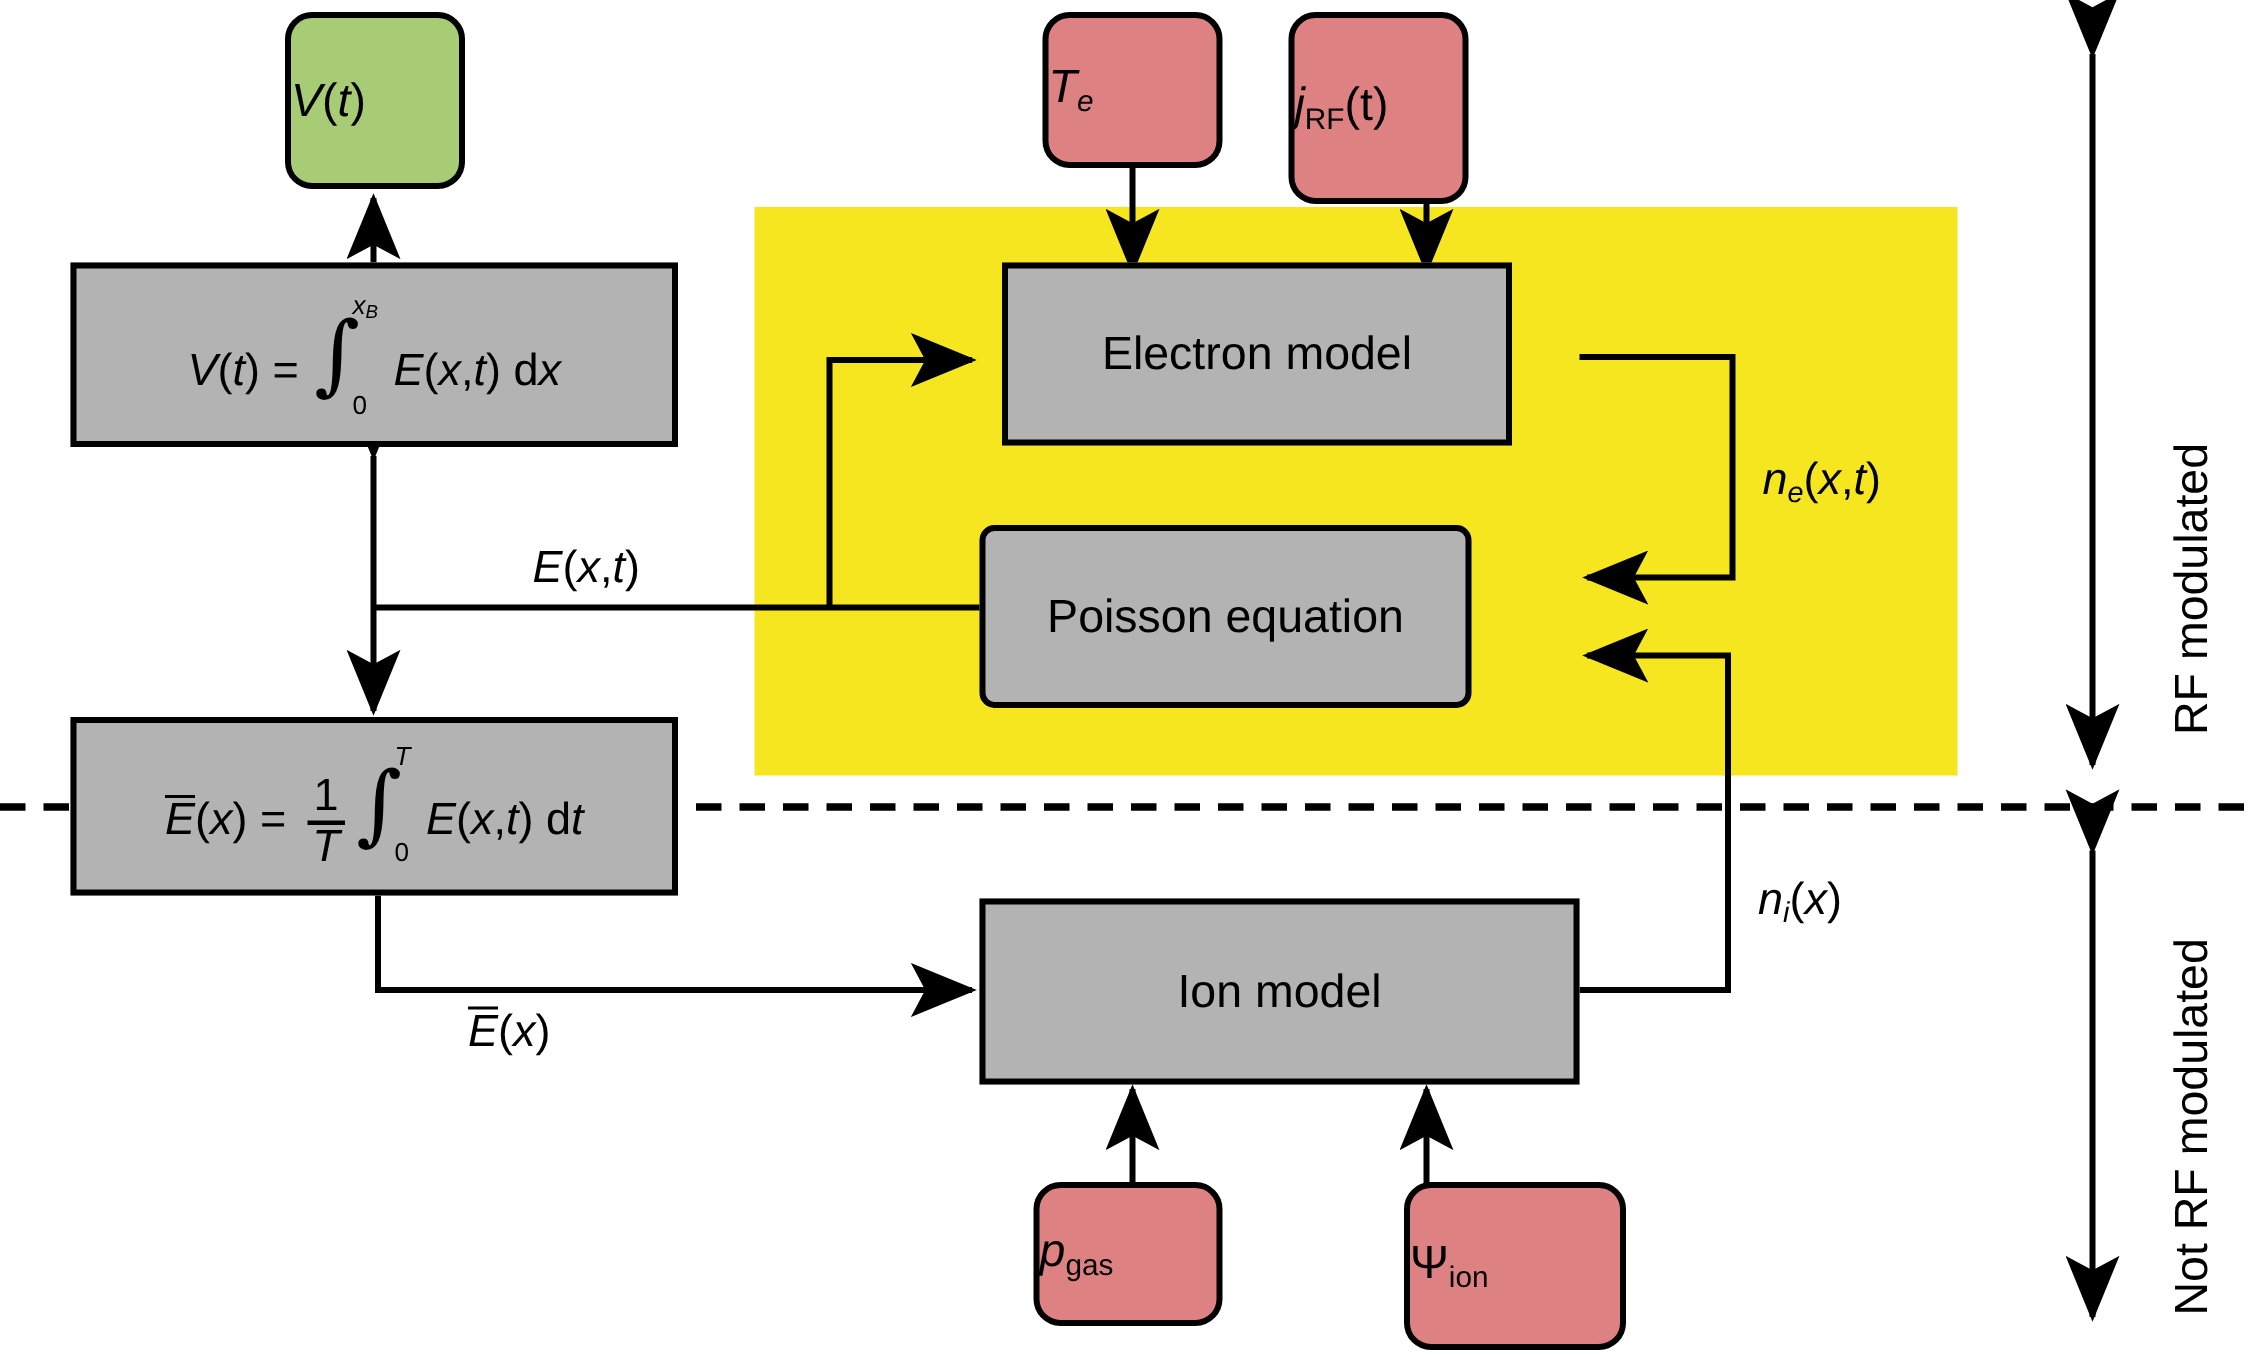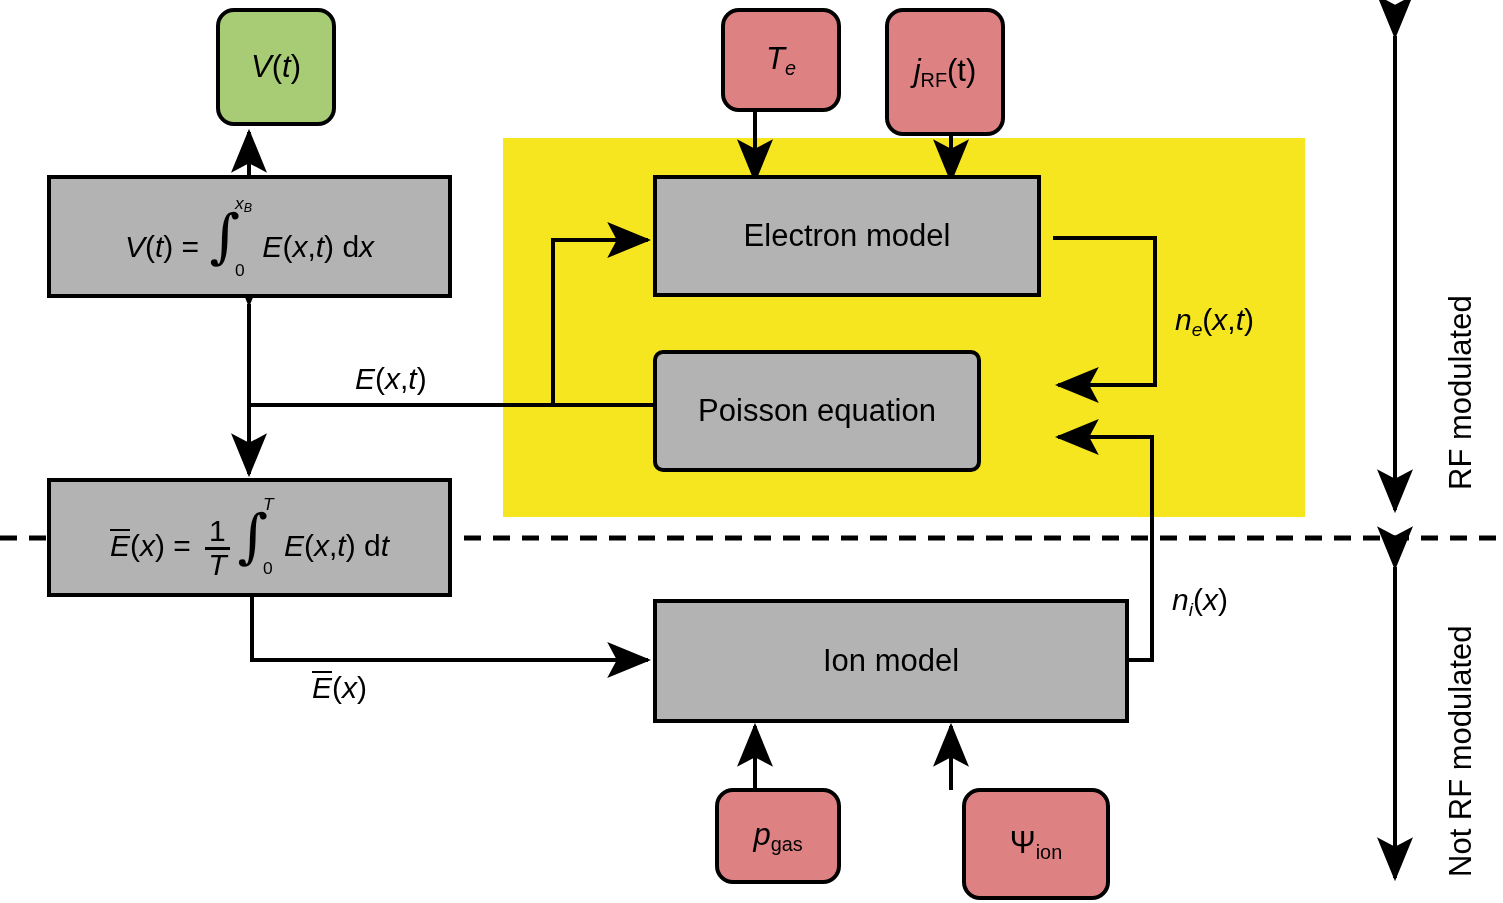--- a/index.html
+++ b/index.html
@@ -6,22 +6,22 @@
   body{font-family:"Liberation Sans",sans-serif;}
   #stage{position:relative;width:1503px;height:903px;background:#fff;overflow:hidden;}
 
   .region{position:absolute;}
 
   
   .yellow-region{left:503px;top:138px;width:802px;height:379px;background:#F5E620;}
 
   
   .node{position:absolute;border:4px solid #000;border-radius:18px;
-        display:flex;align-items:center;justify-content:center;
-        font-size:31px;color:#000;box-sizing:border-box;margin-left:26px;}
+        display:flex;align-items:center;justify-content:flex-start;
+        font-size:31px;color:#000;box-sizing:border-box;}
   .node.red{background:#DD8183;}
   .node.green{background:#A8CB75;}
 
   
   .box{position:absolute;background:#B3B3B3;border:4px solid #000;
        display:flex;align-items:center;justify-content:center;
        font-size:31px;color:#000;box-sizing:border-box;}
   .box.eq{font-size:30px;}
 
   
@@ -150,29 +150,29 @@
         </span><span class="intg">
           <span class="intsym">∫</span>
           <span class="intlim">
             <span class="hi it">T</span>
             <span class="lo">0</span>
           </span>
         </span>&nbsp;<span class="it">E</span>(<span class="it">x</span>,<span class="it">t</span>)&nbsp;d<span class="it">t</span>
     </span>
   </div>
 
-  <div class="box" style="left:653px;top:175px;width:388px;height:122px;">
+  <div class="box" style="left:668px;top:175px;width:340px;height:122px;">
     <span>Electron model</span>
   </div>
 
   <div class="box" style="left:653px;top:350px;width:328px;height:122px;border-radius:10px;">
     <span>Poisson equation</span>
   </div>
 
-  <div class="box" style="left:653px;top:599px;width:476px;height:124px;">
+  <div class="box" style="left:653px;top:599px;width:400px;height:124px;">
     <span>Ion model</span>
   </div>
 
   <div class="lbl" style="left:355px;top:362px;">
     <span class="it">E</span>(<span class="it">x</span>,<span class="it">t</span>)
   </div>
 
   <div class="lbl" style="left:1175px;top:303px;">
     <span class="it">n</span><span class="sub it">e</span>(<span class="it">x</span>,<span class="it">t</span>)
   </div>

